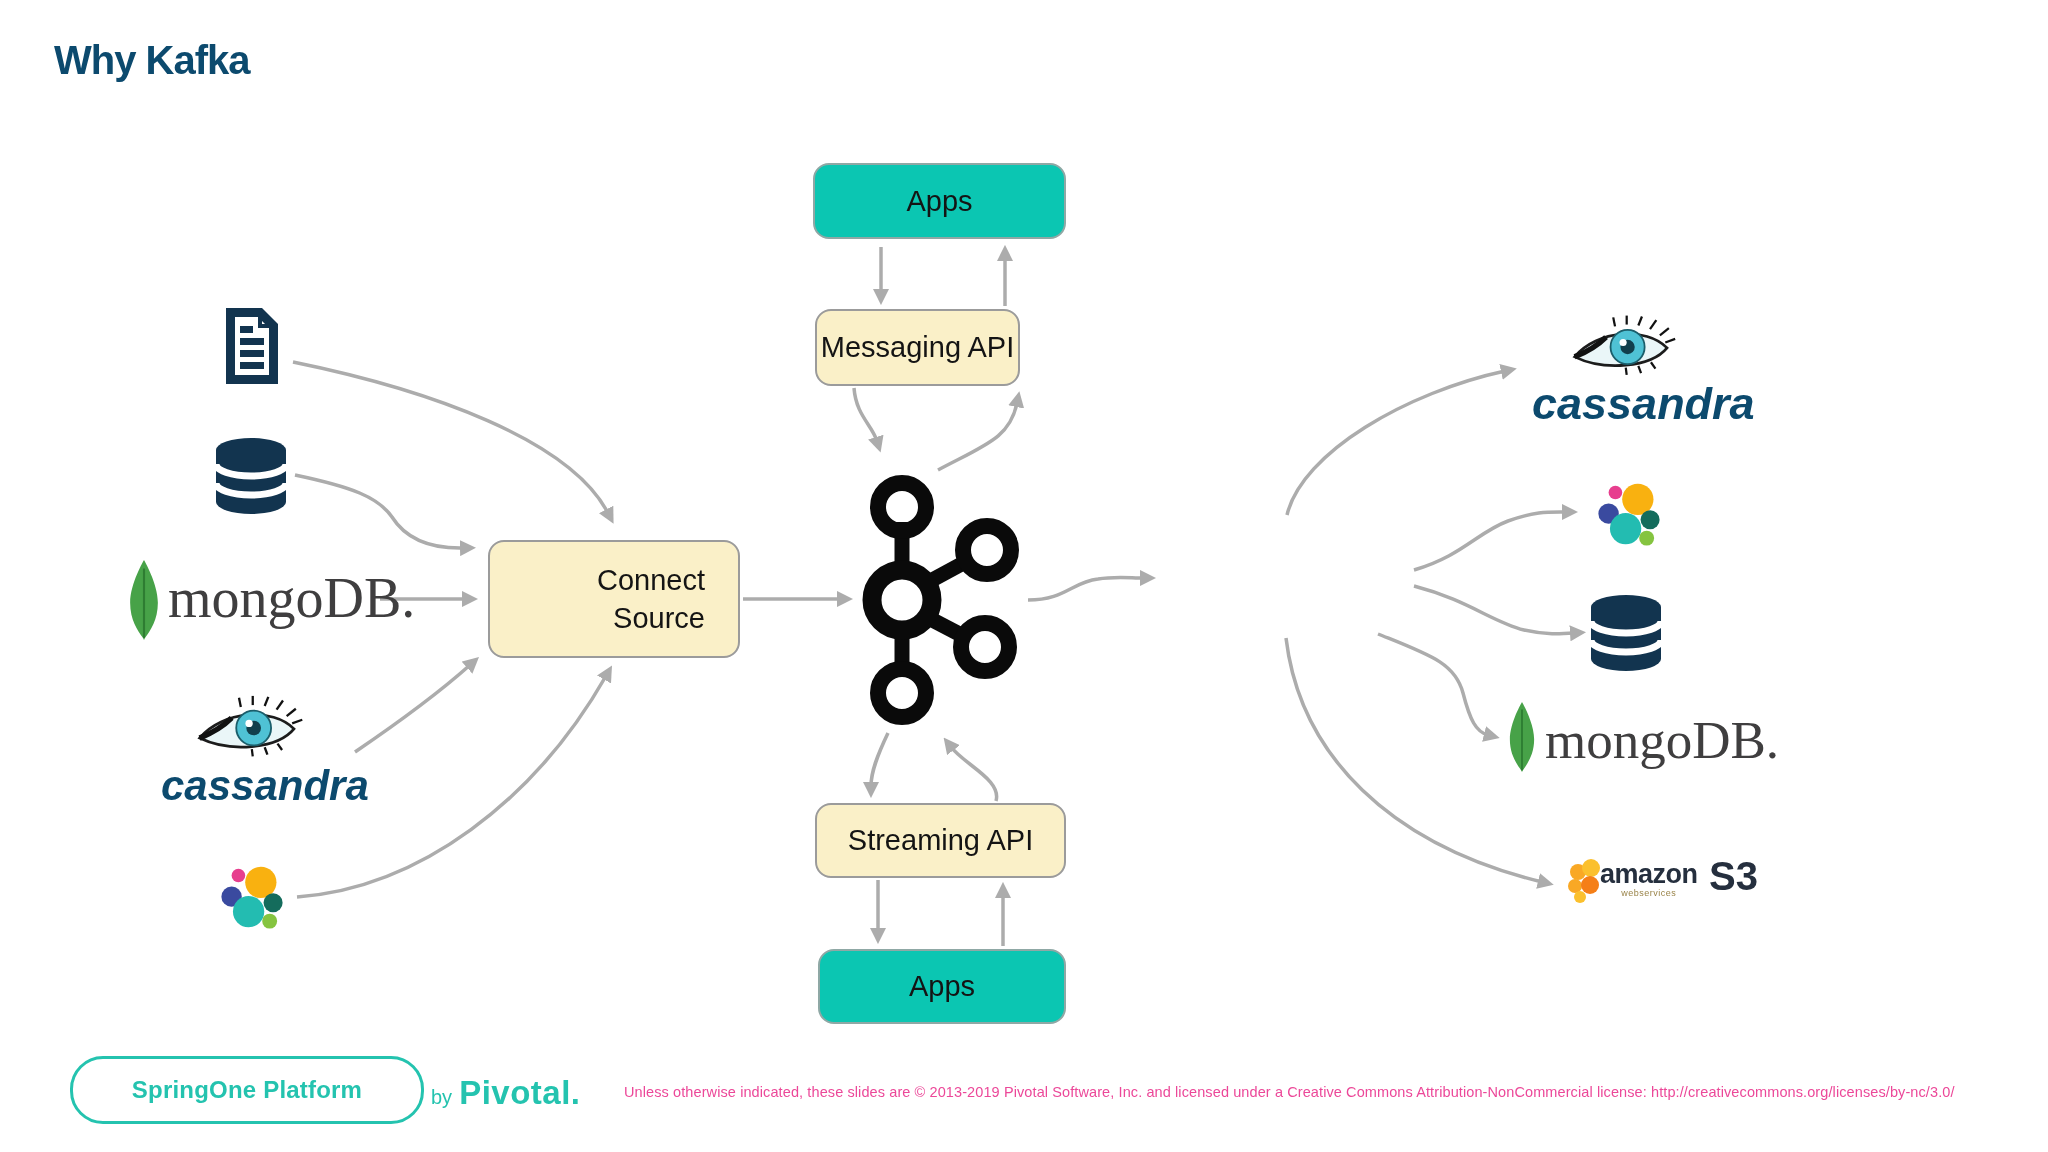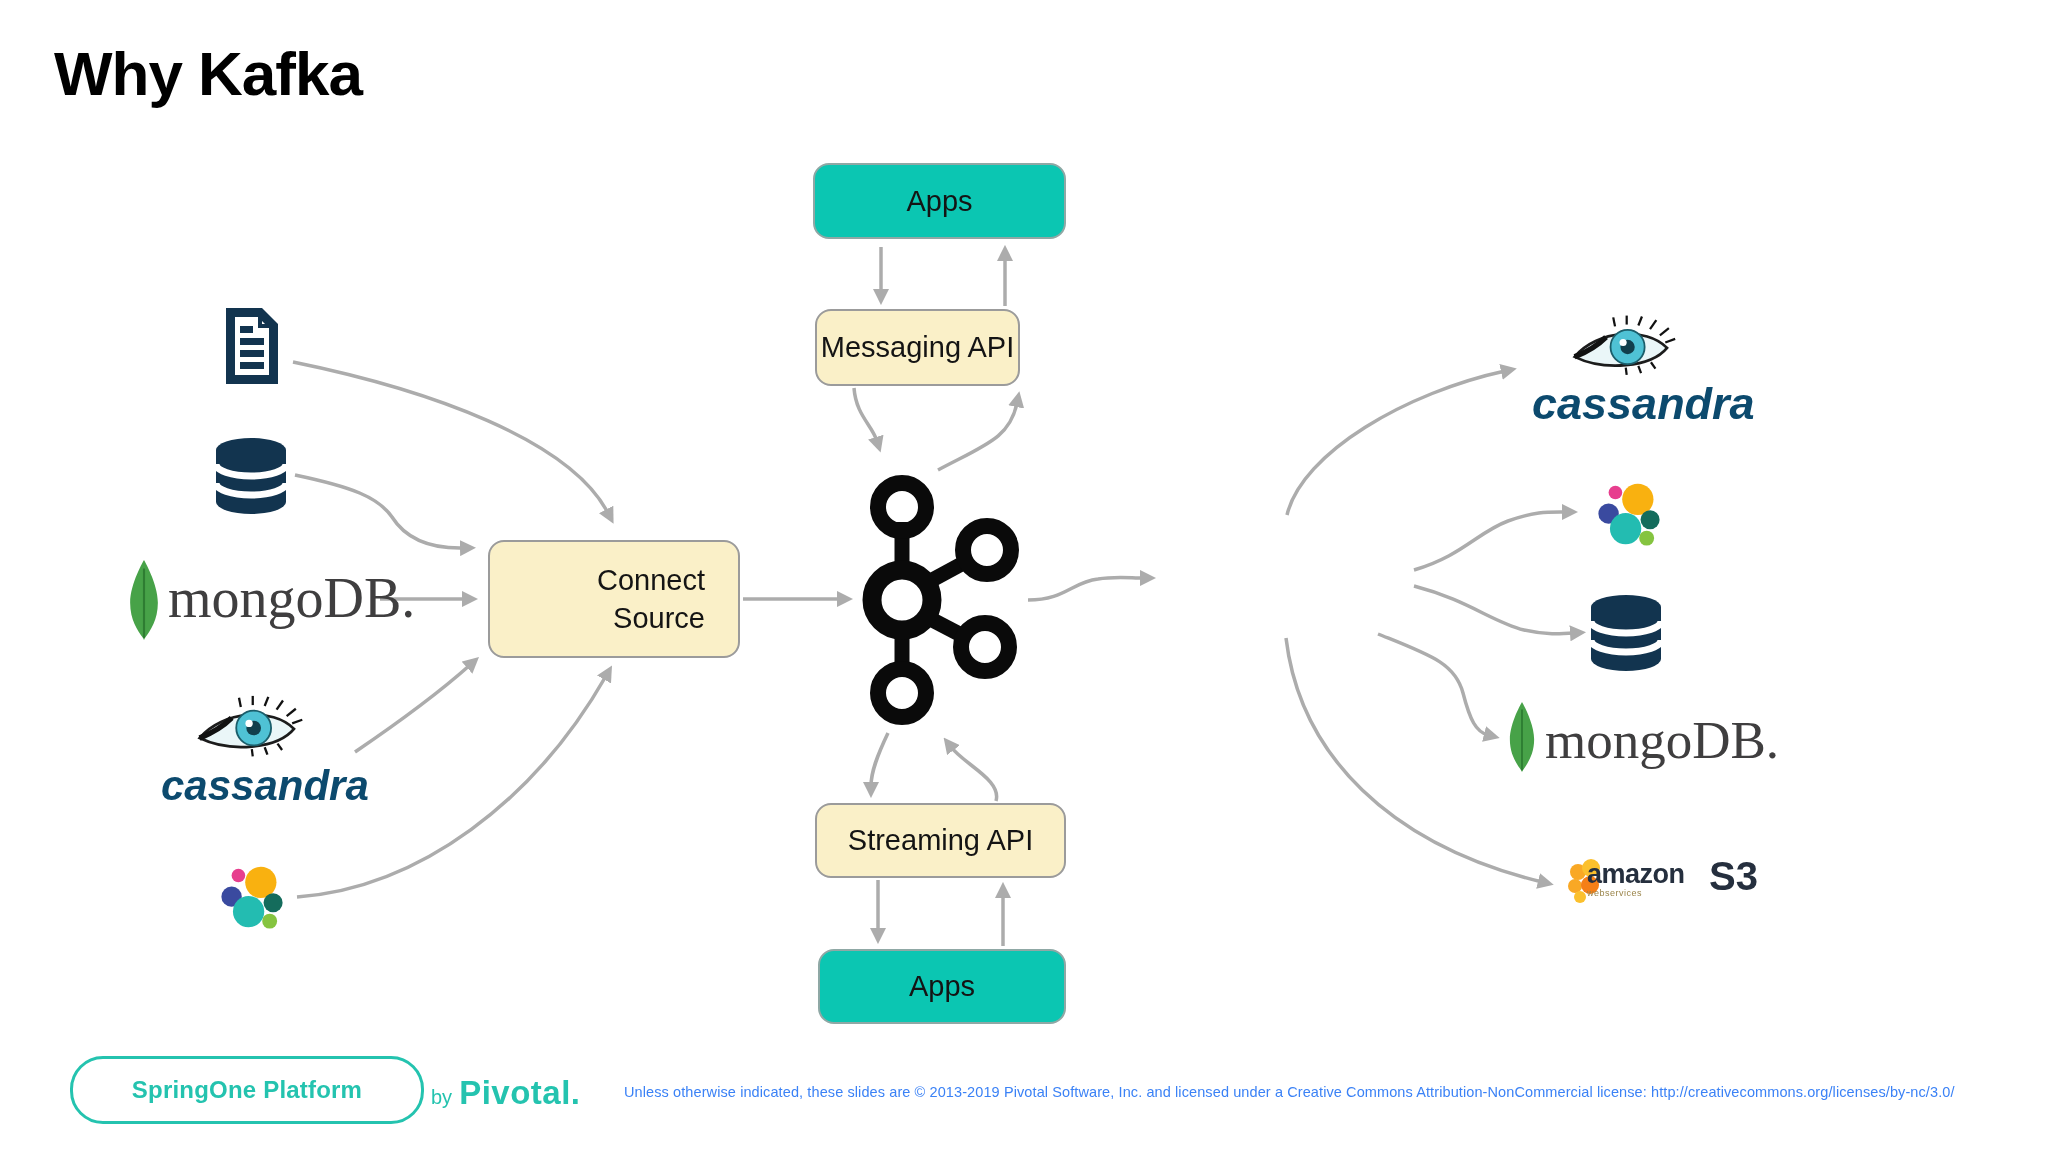--- a/index.html
+++ b/index.html
@@ -2,44 +2,44 @@
 <html><head>
 <meta charset="utf-8">
 <style>
   html,body{margin:0;padding:0;background:#ffffff;}
   #slide{
     position:relative;width:2048px;height:1152px;background:#ffffff;overflow:hidden;
     font-family:"Liberation Sans", sans-serif;
   }
   .abs{position:absolute;}
   #page-title{
-    left:54px;top:38px;font-size:62px;font-weight:800;color:#000000;letter-spacing:-1px;
+    left:54px;top:38px;font-size:40px;font-weight:800;color:#0c4a6e;letter-spacing:-1px;
   }
   .box{
     position:absolute;display:flex;align-items:center;justify-content:center;
     border:2px solid #9B9B9B;border-radius:16px;color:#141414;font-size:29px;line-height:1.32;
     text-align:right;box-sizing:border-box;
   }
   .box.teal{background:#0BC6B2;border-color:#8FA8A5;}
   .box.cream{background:#FAF0C8;border-color:#9B9B9B;}
   .box .lbl{display:block;}
   #box-connect-source .lbl{width:170px;}
   .logo-text-serif{font-family:"Liberation Serif", serif;color:#3F3E3F;}
   .cassandra-text{font-style:italic;font-weight:bold;color:#0c4a6e;letter-spacing:0px;}
   .footer-pill{
     left:70px;top:1056px;width:348px;height:62px;border:3.5px solid #24C3AF;border-radius:33px;
     display:flex;align-items:center;justify-content:center;
   }
   .footer-pill span{color:#24C3AF;font-size:24px;font-weight:bold;letter-spacing:0.2px;}
   #by-pivotal{left:431px;top:1074px;display:flex;align-items:baseline;color:#24C3AF;}
   #by-pivotal .by{font-size:20px;margin-right:7px;}
   #by-pivotal .pivotal{font-size:33px;font-weight:bold;letter-spacing:0.5px;}
-  #license{left:624px;top:1084px;font-size:14.5px;color:#3b82f6;letter-spacing:0.1px;white-space:nowrap;}
+  #license{left:624px;top:1084px;font-size:14.5px;color:#ec4899;letter-spacing:0.1px;white-space:nowrap;}
   #amazon-s3{left:1566px;top:852px;width:200px;height:60px;}
-  #amazon-s3 .amz-wrap{position:absolute;left:21px;top:9px;line-height:1;}
+  #amazon-s3 .amz-wrap{position:absolute;left:34px;top:9px;line-height:1;text-align:center;}
   #amazon-s3 .amazon{font-size:27px;font-weight:bold;color:#252F3E;letter-spacing:-0.5px;}
   #amazon-s3 .websvc{font-size:9px;color:#9A8449;letter-spacing:0.5px;margin-top:1px;}
   #amazon-s3 .s3{position:absolute;left:143px;top:2px;font-size:40px;font-weight:bold;color:#252F3E;}
 </style>
 </head>
 <body>
 
 <div id="slide">
 
   <div id="page-title" class="abs">Why Kafka</div>

